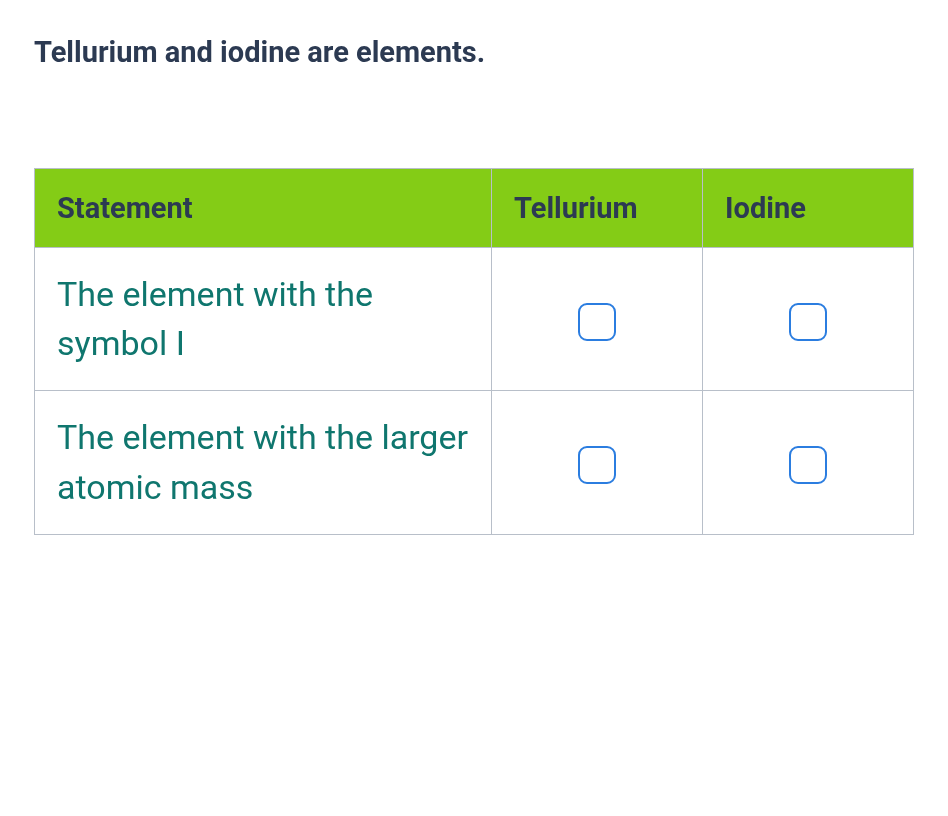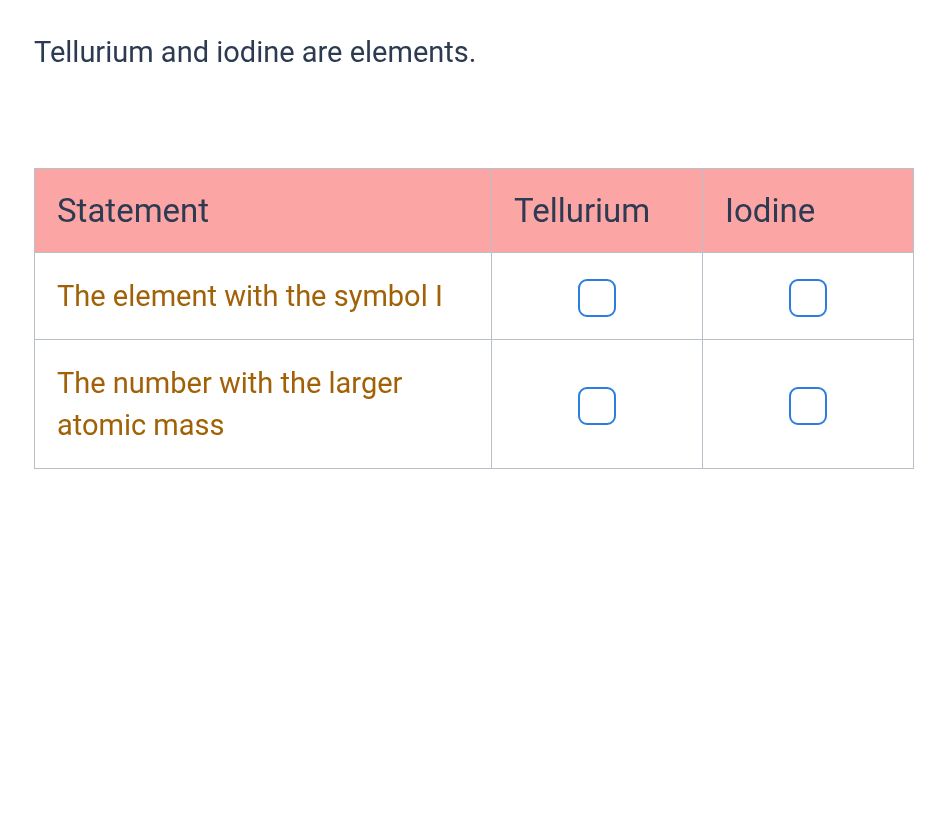--- a/index.html
+++ b/index.html
@@ -12,47 +12,47 @@
       background: #ffffff;
       padding: 30px 34px;
       color: #2c3a52;
       width: 948px;
     }
     .intro {
       font-size: 29px;
       line-height: 1.55;
       color: #2c3a52;
       margin-bottom: 34px;
-      font-weight: 400;
+      font-weight: 700;
     }
     .intro p {
       margin-bottom: 14px;
     }
     table {
       border-collapse: collapse;
       width: 100%;
       border: 1px solid #b8bfc9;
     }
     th, td {
       border: 1px solid #b8bfc9;
       padding: 22px 22px;
       text-align: left;
       vertical-align: middle;
     }
     th {
-      background: #fca5a5;
-      font-weight: 400;
-      font-size: 33px;
+      background: #84cc16;
+      font-weight: 700;
+      font-size: 29px;
       color: #2c3a52;
     }
     th.center {
     }
     td {
-      font-size: 29px;
-      color: #a16207;
+      font-size: 34px;
+      color: #0f766e;
       line-height: 1.45;
     }
     td.stmt {
       font-weight: 400;
       width: 52%;
     }
     td.checkcell {
       text-align: center;
       width: 24%;
     }
@@ -89,21 +89,21 @@
     <tr>
       <td class="stmt">The element with the symbol I</td>
       <td class="checkcell">
         <span class="checkbox"></span>
       </td>
       <td class="checkcell">
         <span class="checkbox"></span>
       </td>
     </tr>
     <tr>
-      <td class="stmt">The number with the larger atomic mass</td>
+      <td class="stmt">The element with the larger atomic mass</td>
       <td class="checkcell">
         <span class="checkbox"></span>
       </td>
       <td class="checkcell">
         <span class="checkbox"></span>
       </td>
     </tr>
   </tbody>
 </table>
 

